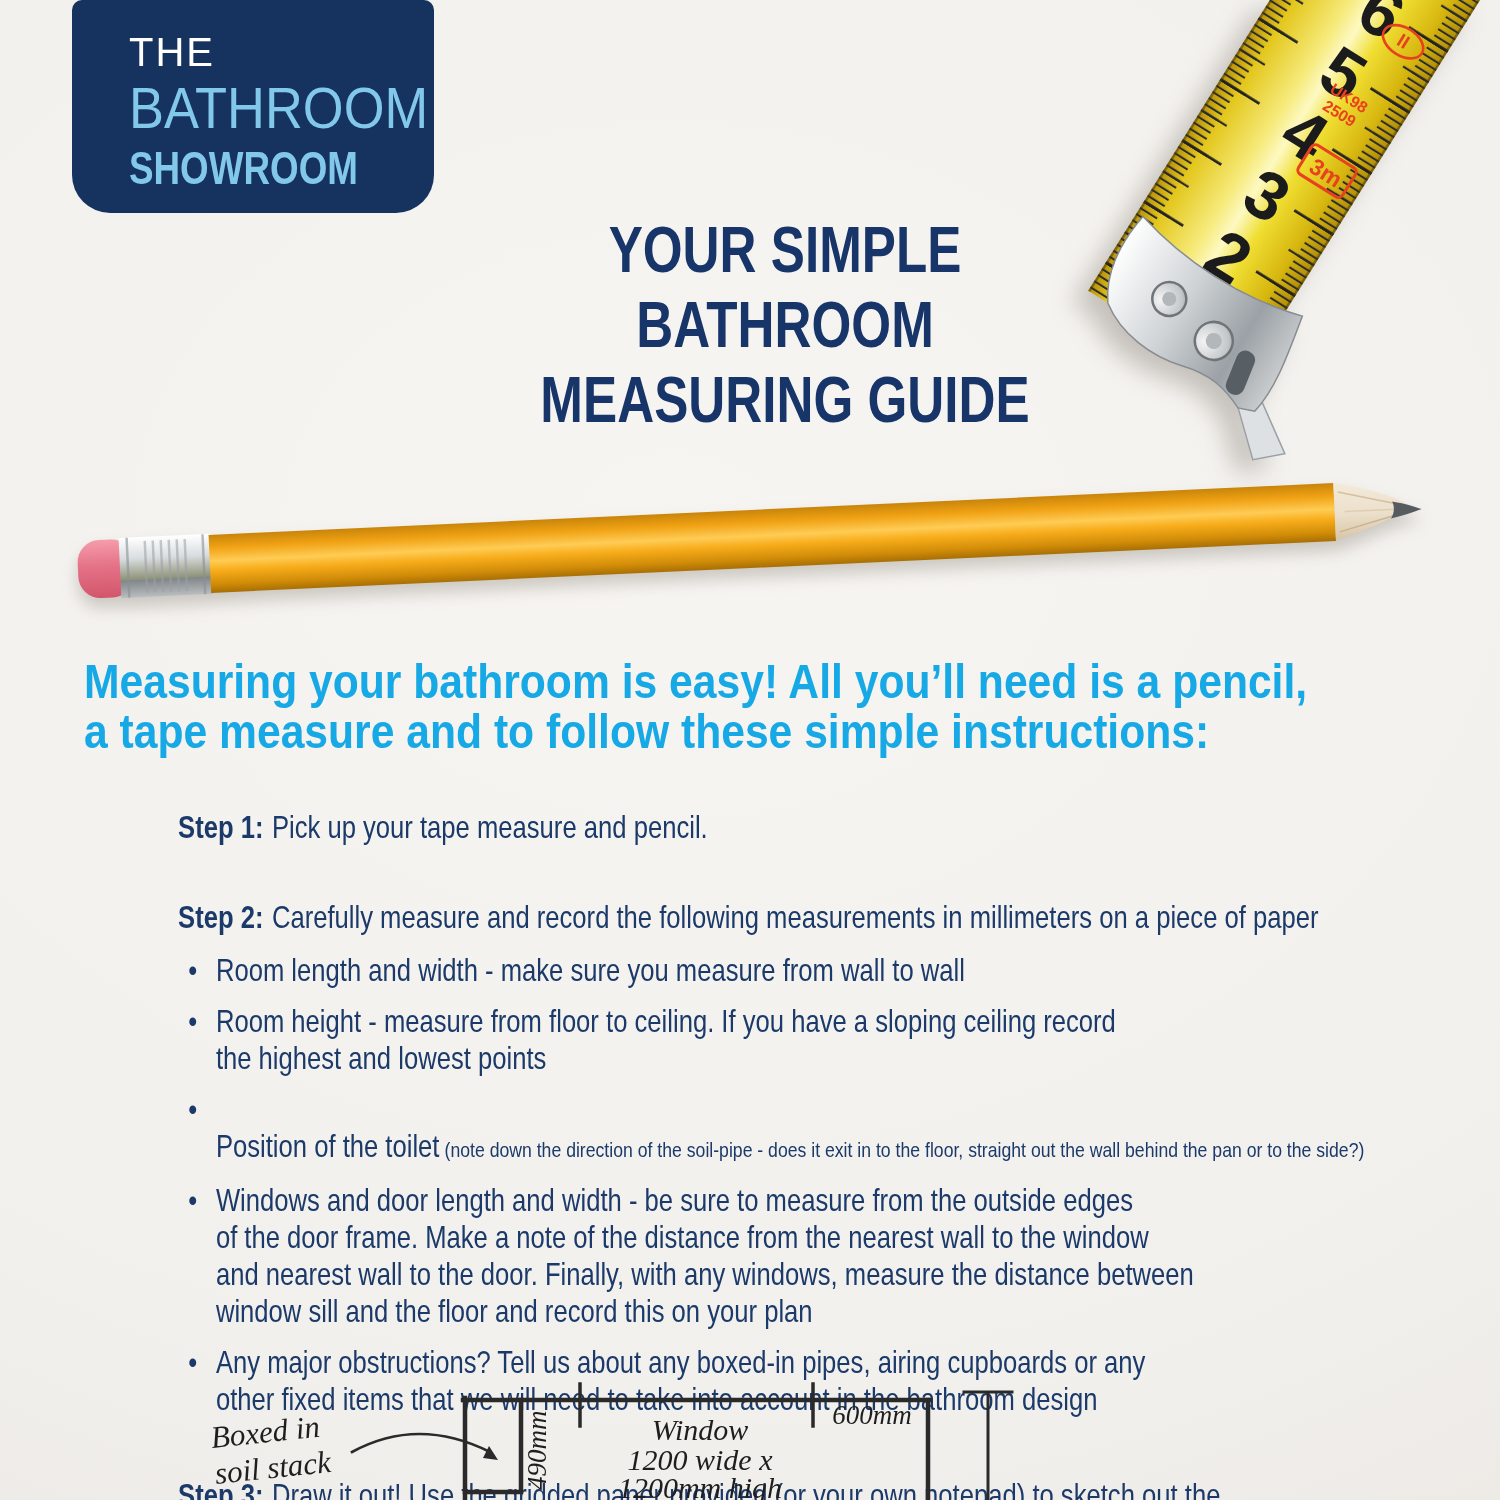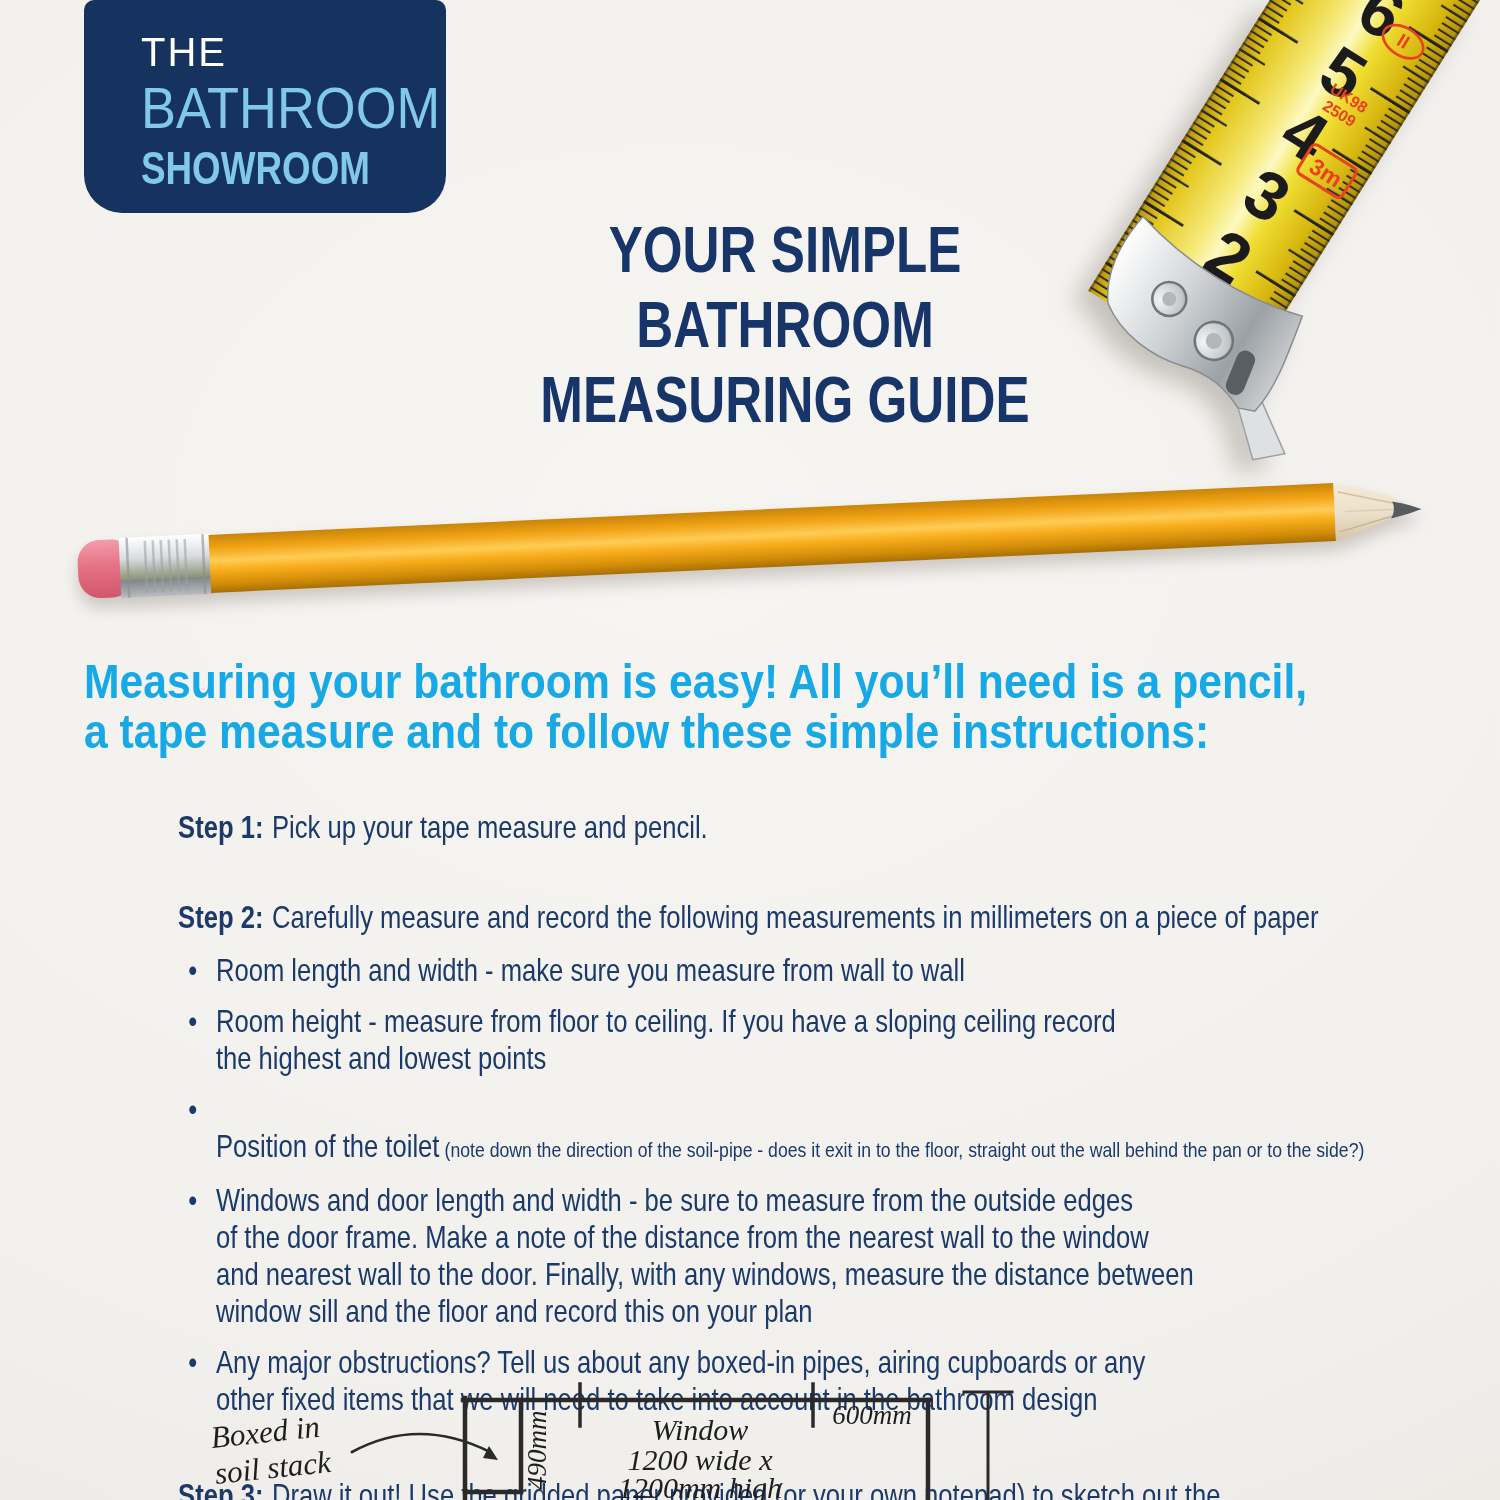--- a/index.html
+++ b/index.html
@@ -4,21 +4,21 @@
 <style>
   html,body{margin:0;padding:0;}
   body{
     width:1500px;height:1500px;overflow:hidden;position:relative;
     background:#f2f0ed;
     background-image:radial-gradient(120% 90% at 45% 35%, #f7f5f2 0%, #f2f0ed 65%, #eae7e2 100%);
     font-family:"Liberation Sans", sans-serif;
   }
   
   .logo-box{
-    position:absolute;left:84px;top:0;width:362px;height:213px;
+    position:absolute;left:72px;top:0;width:362px;height:213px;
     background:#15335e;border-radius:10px 10px 38px 38px;
     box-sizing:border-box;padding:30px 0 0 57px;
   }
   .logo-the{color:#ffffff;font-size:40px;letter-spacing:2px;line-height:44px;}
   .logo-bathroom{color:#82c8ea;font-size:57px;line-height:60px;margin-top:4px;
     transform:scaleX(.92);transform-origin:0 0;}
   .logo-showroom{color:#82c8ea;font-size:46px;line-height:50px;font-weight:bold;margin-top:5px;
     transform:scaleX(.80);transform-origin:0 0;letter-spacing:0px;}
   
   .title{

